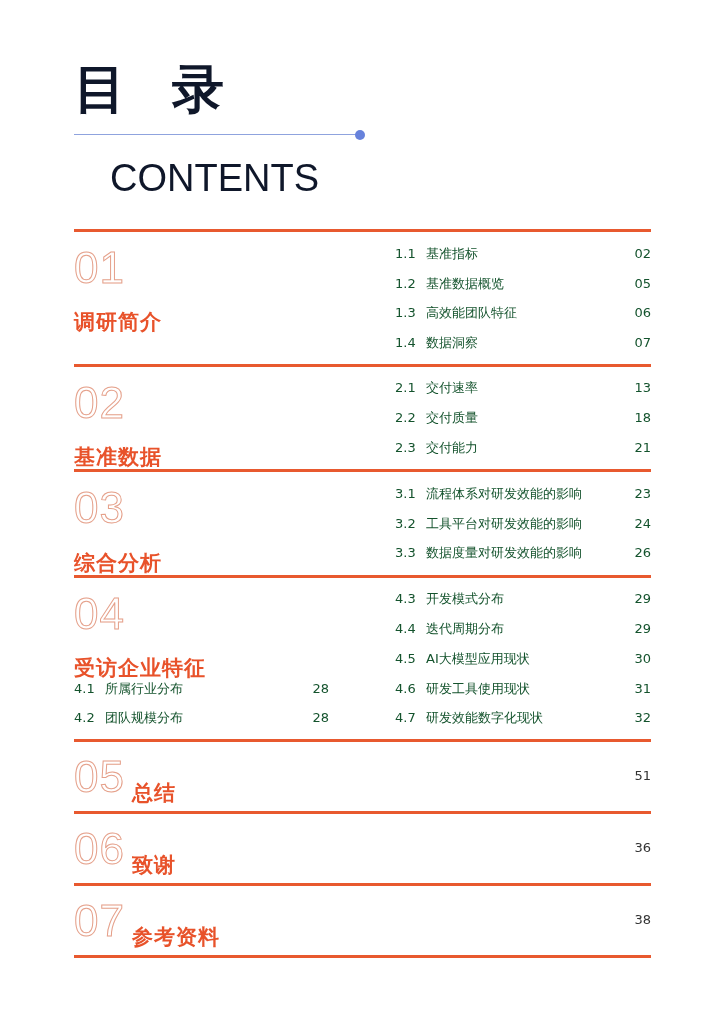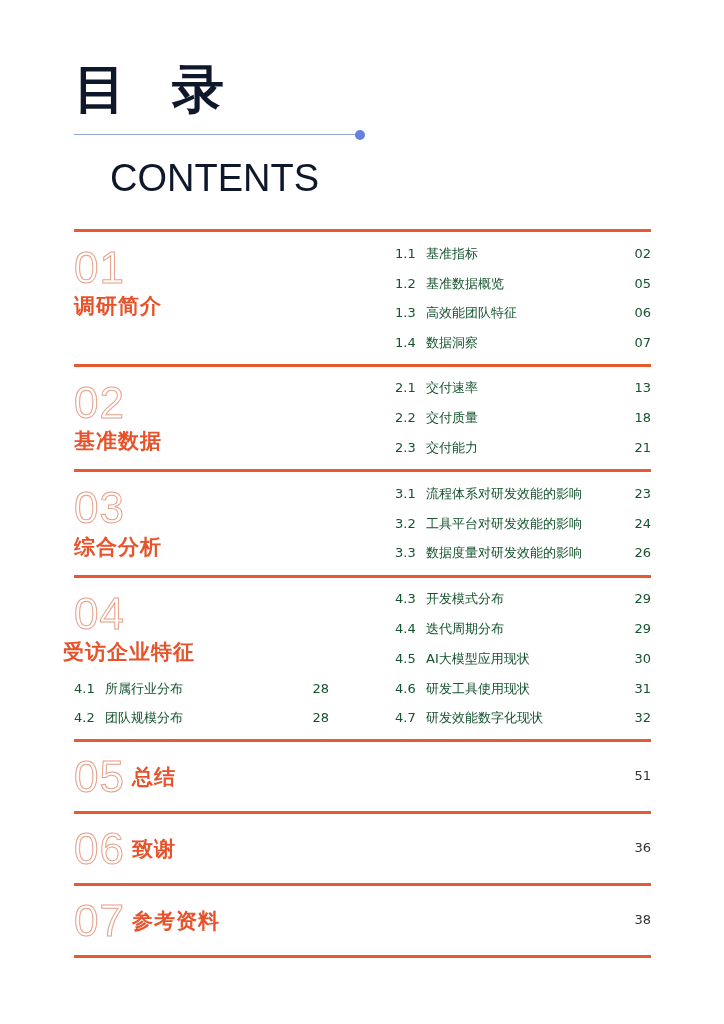--- a/index.html
+++ b/index.html
@@ -21,21 +21,21 @@
     position: absolute; left: 73px; top: 155px; font-size: 38px; color: #0f172a;
     font-family: "Liberation Sans", sans-serif; letter-spacing: 0px; line-height: 46px; margin-left: 37px;
   }
   .sep { position: absolute; left: 74px; width: 577px; height: 3px; background: #e8592f; }
   .num {
     position: absolute; left: 74px; font-family: "Liberation Sans", sans-serif;
     font-size: 44px; color: transparent; -webkit-text-stroke: 1px #e5a08a; line-height: 36px;
     letter-spacing: 1px;
   }
   .sec-title {
-    position: absolute; font-size: 21px; font-weight: bold; color: #e8522a; line-height: 26px; letter-spacing: 1px;
+    position: absolute; font-size: 21px; font-weight: bold; color: #e8522a; line-height: 26px; letter-spacing: 1px; margin-top: 16px;
   }
   .item {
     position: absolute; font-size: 13px; color: #14532d; line-height: 16px; height: 16px;
   }
   .item .idx { position: absolute; left: 0; top: 0; }
   .item .lbl { position: absolute; left: 31px; top: 0; white-space: nowrap; }
   .item .pg { position: absolute; right: 0; top: 0; }
   .right-item { left: 395px; width: 256px; }
   .left-item { left: 74px; width: 255px; }
   .page-num { position: absolute; right: 73px; font-size: 13px; color: #333; }
@@ -119,21 +119,21 @@
   </div>
   <div class="item right-item" style="top:545px">
     <span class="idx">3.3</span>
     <span class="lbl">数据度量对研发效能的影响</span>
     <span class="pg">26</span>
   </div>
 </div>
 
 <div>
   <div class="num" style="top:596px">04</div>
-  <div class="sec-title" style="left:63px;top:639px">受访企业特征</div>
+  <div class="sec-title" style="left:74px;top:639px">受访企业特征</div>
   <div class="item left-item" style="top:681px">
     <span class="idx">4.1</span>
     <span class="lbl">所属行业分布</span>
     <span class="pg">28</span>
   </div>
   <div class="item left-item" style="top:710px">
     <span class="idx">4.2</span>
     <span class="lbl">团队规模分布</span>
     <span class="pg">28</span>
   </div>

